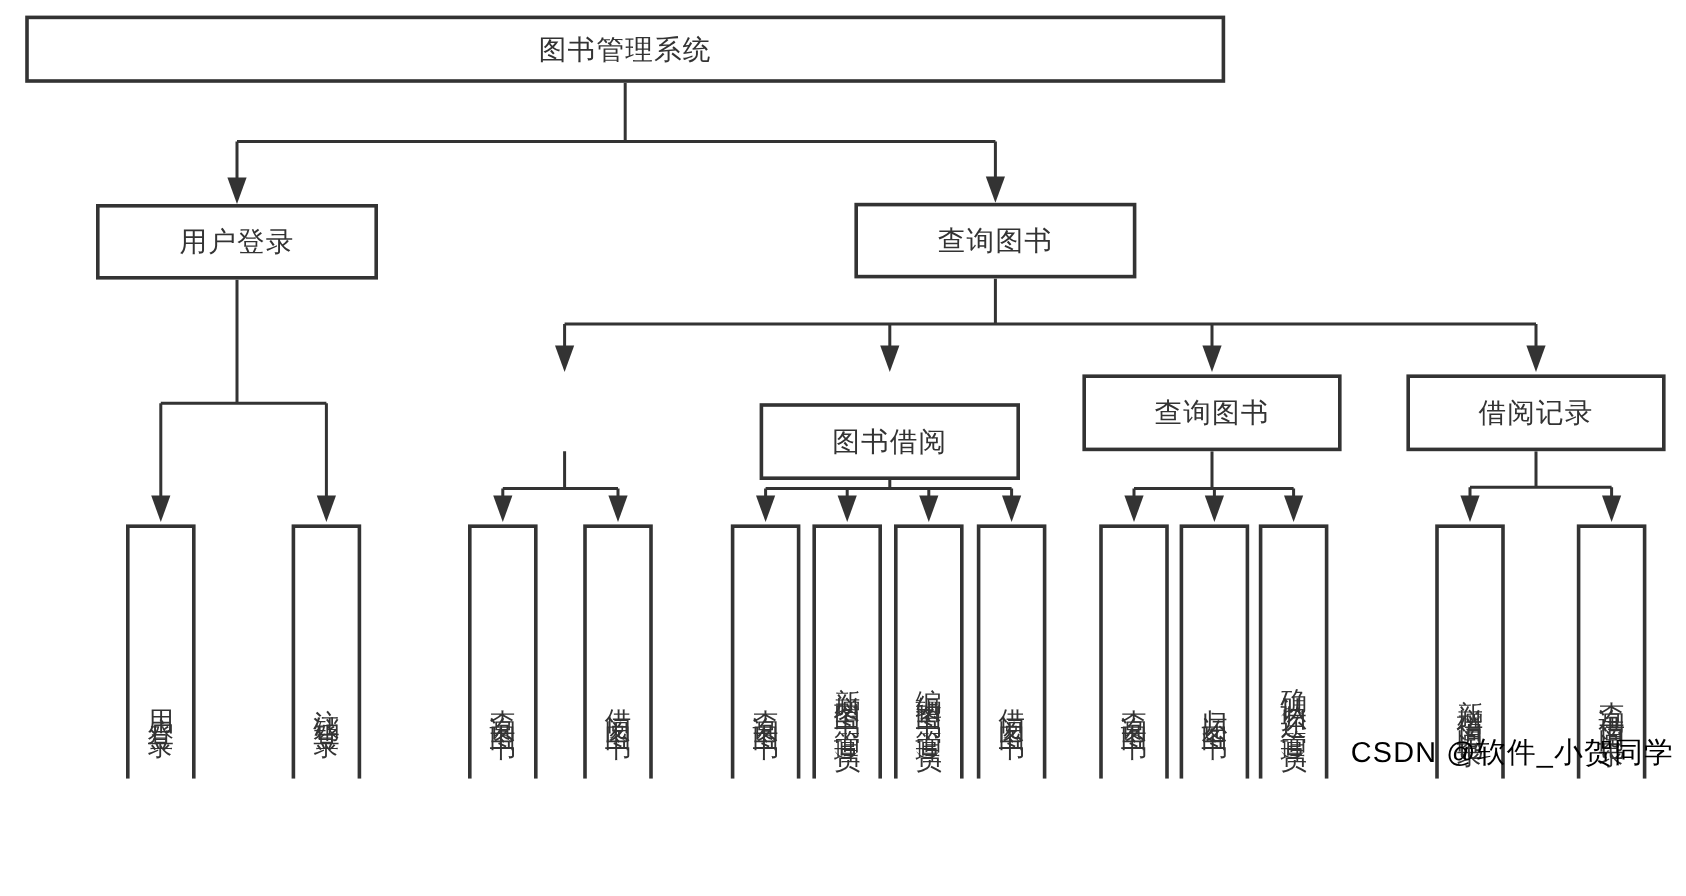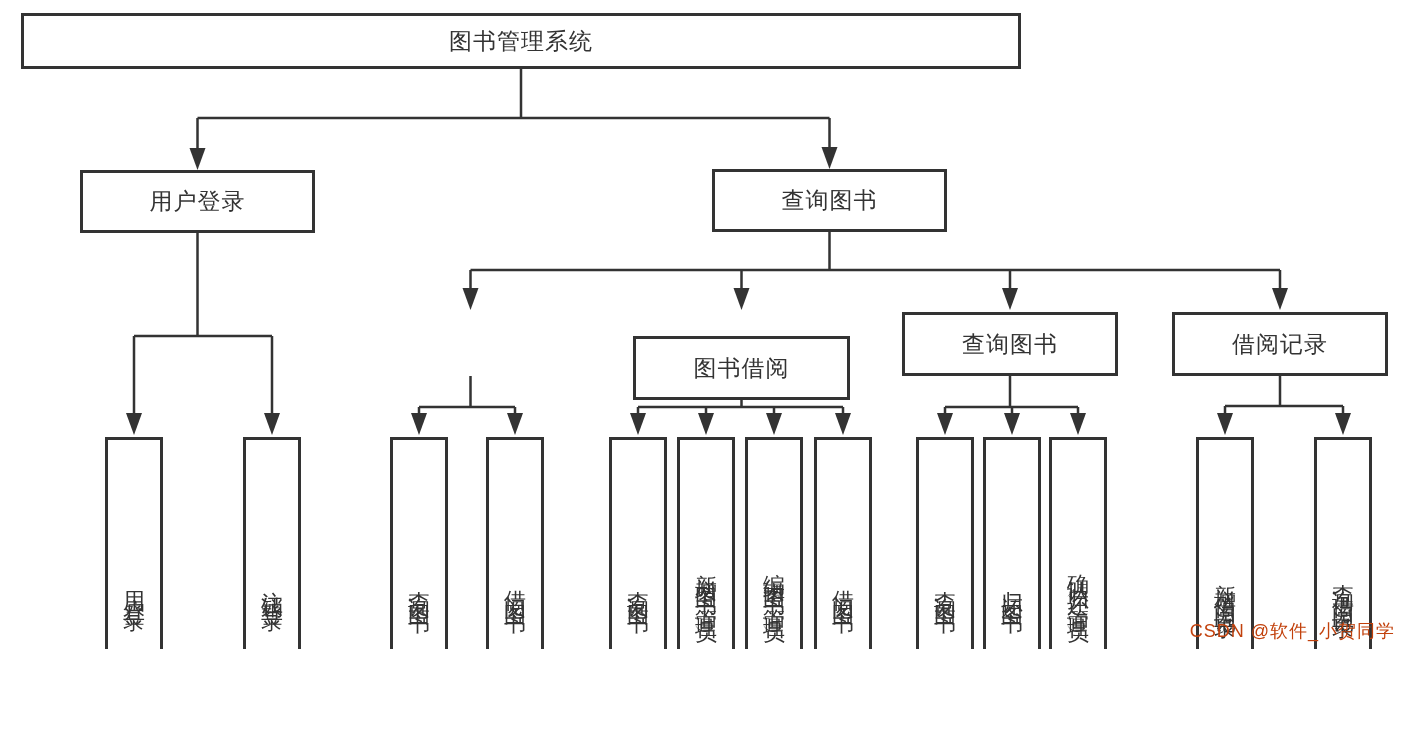--- a/index.html
+++ b/index.html
@@ -30,21 +30,21 @@
   }
   .vbox span{
     writing-mode:vertical-rl;
     text-orientation:mixed;
     font-size:22px;color:#333;
     letter-spacing:7px;line-height:1;
   }
   .watermark{
     position:absolute;
     right:10px;bottom:6px;
-    font-size:18px;color:#c2410c;
+    font-size:24px;color:#000000;
     letter-spacing:1px;
     white-space:nowrap;
     text-align:right;
   }
 </style>
 </head>
 <body>
 
 <div class="diagram">
 

